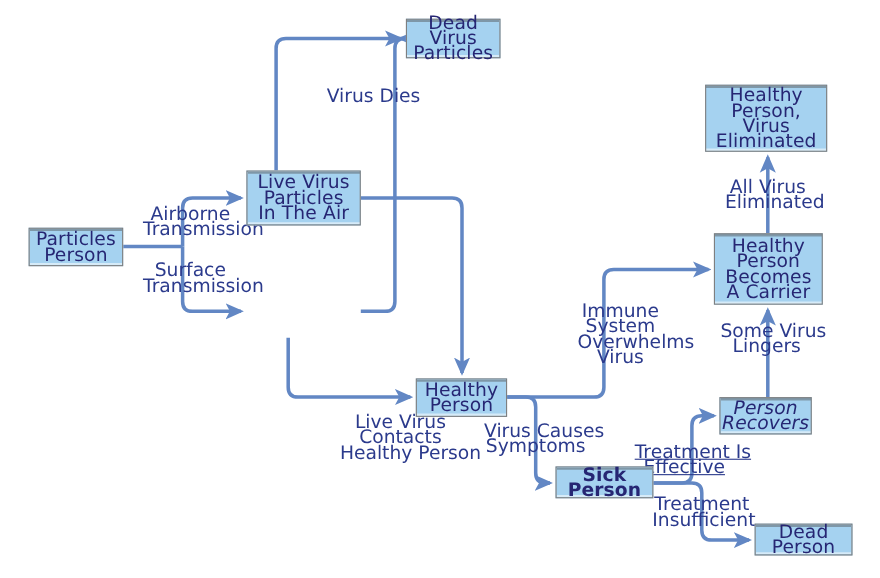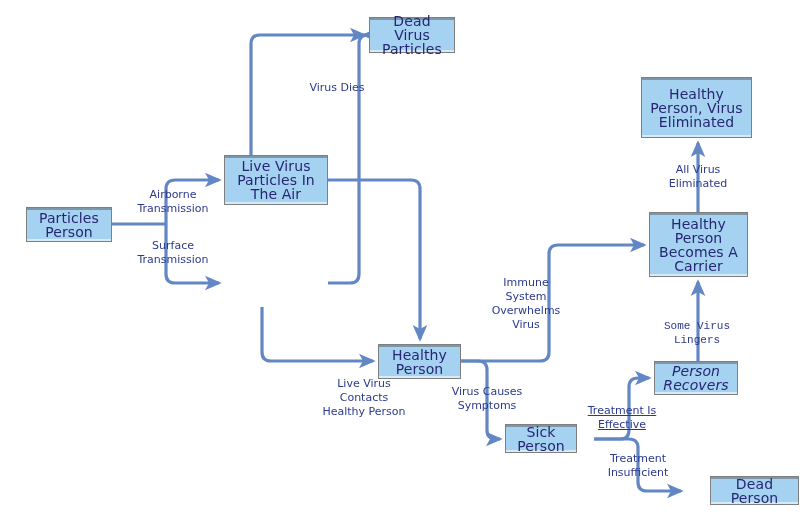--- a/index.html
+++ b/index.html
@@ -26,32 +26,32 @@
   .node {
     position: absolute;
     box-sizing: border-box;
     background: #a5d2f0;
     border: 1.5px solid #7f7f7f;
     display: flex;
     align-items: center;
     justify-content: center;
     text-align: center;
     color: #262673;
-    font-size: 14px;
+    font-size: 17px;
     line-height: 14px;
     letter-spacing: 0.1px;
     z-index: 5;
     box-shadow: inset 0 3px 0 -1px rgba(80,80,80,0.45),
                 inset 0 -3px 0 -1px rgba(255,255,255,0.55);
   }
   .node span { display: block; padding: 0 4px; }
   .edge-label {
     position: absolute;
     color: #2b3a8c;
-    font-size: 11px;
+    font-size: 17px;
     line-height: 14px;
     text-align: center;
     white-space: pre;
     z-index: 4;
     pointer-events: none;
   }
 </style>
 </head>
 <body>
 
@@ -107,64 +107,64 @@
 
 
   <div class="node" style="left:369px; top:17px; width:86px; height:36px;">
     <span>Dead Virus Particles</span>
   </div>
 
   <div class="node" style="left:378px; top:344px; width:83px; height:35px;">
     <span>Healthy Person</span>
   </div>
 
-  <div class="node" style="left:505px; top:424px; width:72px; height:29px;">
+  <div class="node" style="left:505px; top:424px; width:89px; height:29px;font-weight:bold;">
     <span>Sick Person</span>
   </div>
 
   <div class="node" style="left:649px; top:212px; width:99px; height:65px;">
     <span>Healthy Person Becomes A Carrier</span>
   </div>
 
   <div class="node" style="left:641px; top:77px; width:111px; height:61px;">
     <span>Healthy Person, Virus Eliminated</span>
   </div>
 
   <div class="node" style="left:654px; top:361px; width:84px; height:34px;font-style:italic;">
     <span>Person Recovers</span>
   </div>
 
-  <div class="node" style="left:686px; top:476px; width:89px; height:29px;margin-left:24px;">
+  <div class="node" style="left:686px; top:476px; width:89px; height:29px;">
     <span>Dead Person</span>
   </div>
 
   <div class="edge-label" style="left:130px; top:188px; width:86px;">Airborne
 Transmission</div>
 
   <div class="edge-label" style="left:130px; top:239px; width:86px;">Surface
 Transmission</div>
 
   <div class="edge-label" style="left:297px; top:81px; width:80px;">Virus Dies</div>
 
   <div class="edge-label" style="left:309px; top:377px; width:110px;">Live Virus
 Contacts
 Healthy Person</div>
 
   <div class="edge-label" style="left:440px; top:385px; width:94px;">Virus Causes
 Symptoms</div>
 
-  <div class="edge-label" style="left:487px; top:276px; width:78px;">Immune
+  <div class="edge-label" style="left:525px; top:276px; width:78px;">Immune
 System
 Overwhelms
 Virus</div>
 
   <div class="edge-label" style="left:659px; top:163px; width:78px;">All Virus
 Eliminated</div>
 
-  <div class="edge-label" style="left:655px; top:319px; width:84px;font-family:Liberation Mono, monospace;">Some Virus
+  <div class="edge-label" style="left:655px; top:294px; width:84px;">Some Virus
 Lingers</div>
 
   <div class="edge-label" style="left:577px; top:404px; width:90px;text-decoration:underline;">Treatment Is
 Effective</div>
 
   <div class="edge-label" style="left:593px; top:452px; width:90px;">Treatment
 Insufficient</div>
 
 </div>
 

